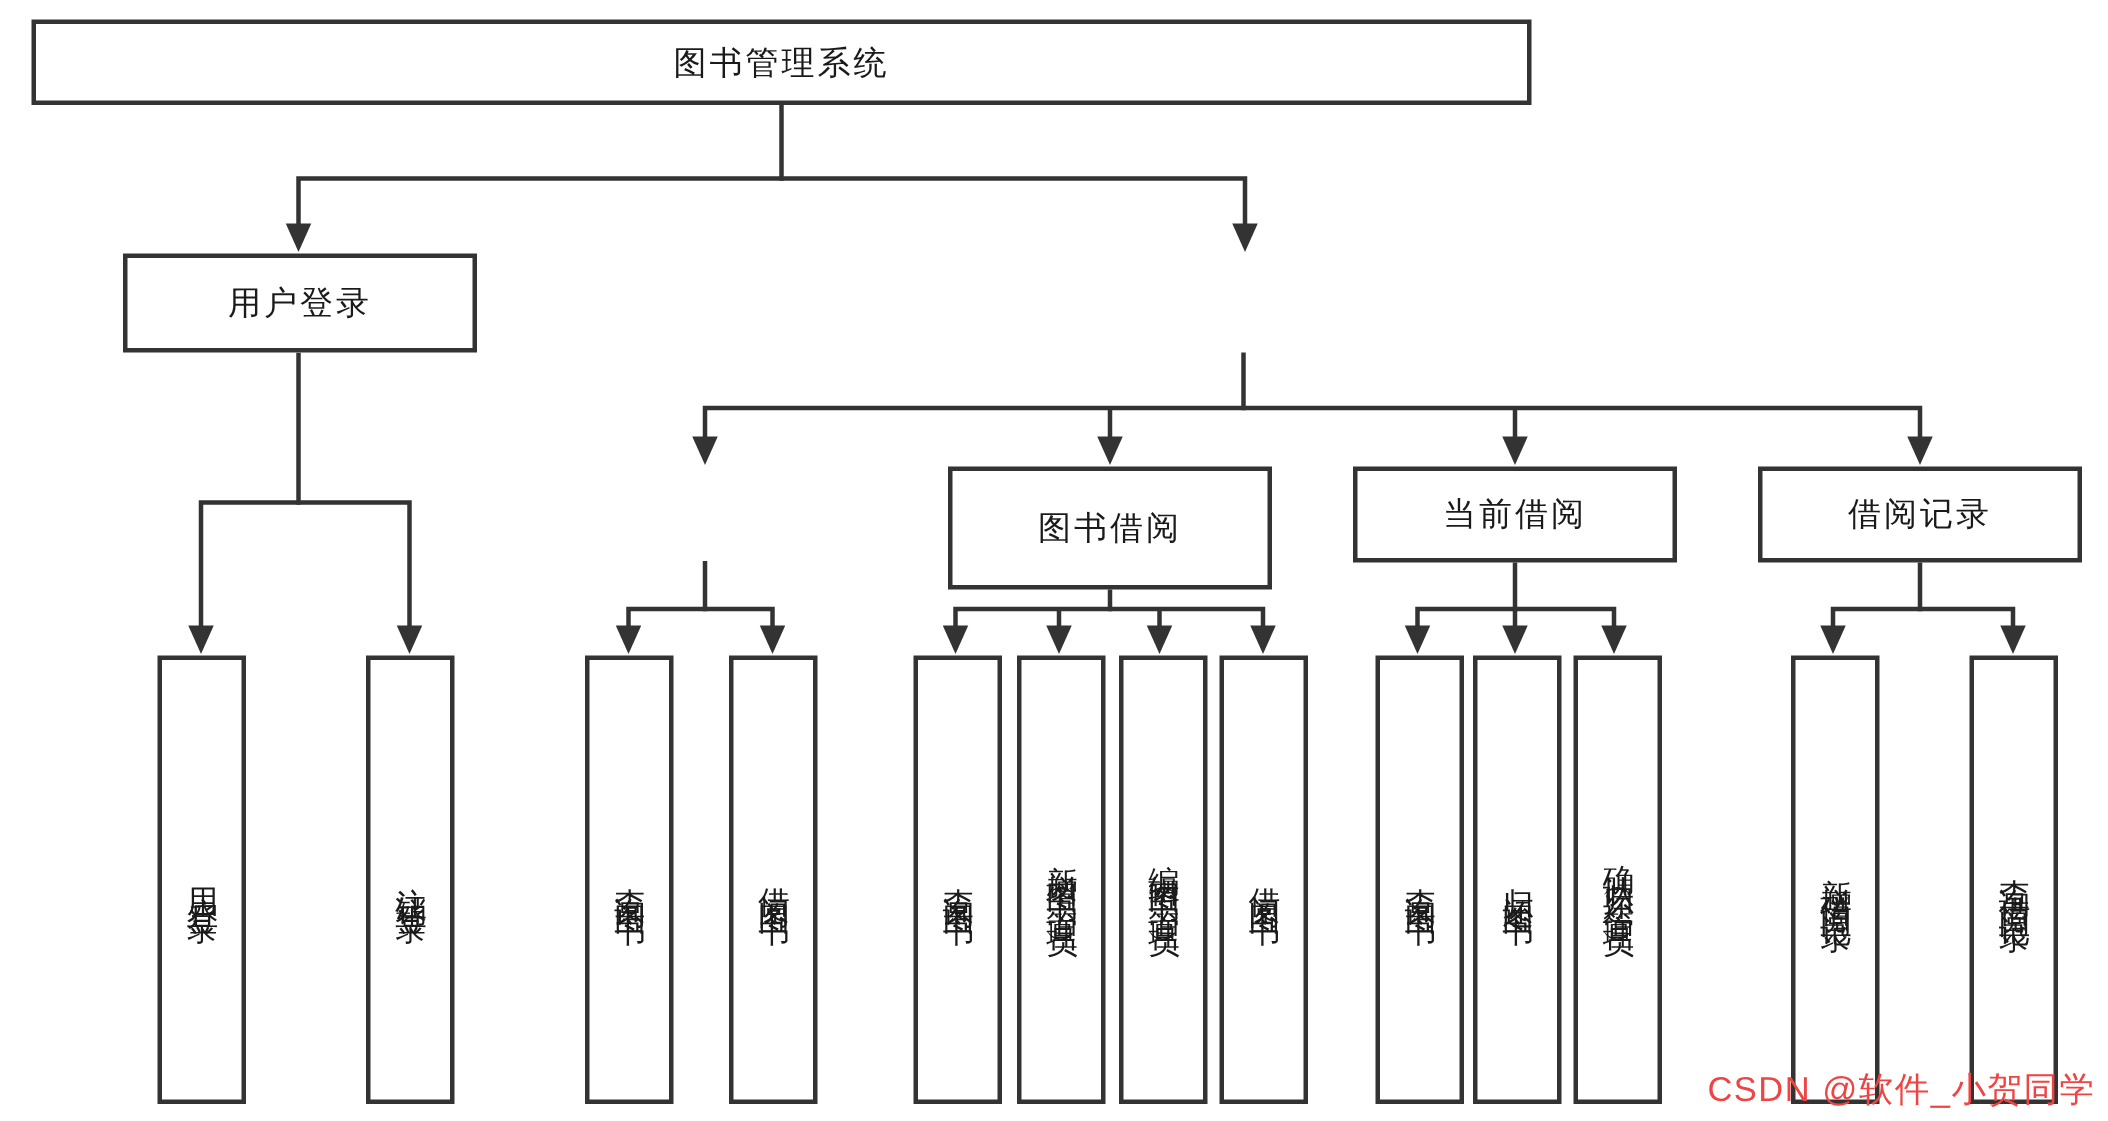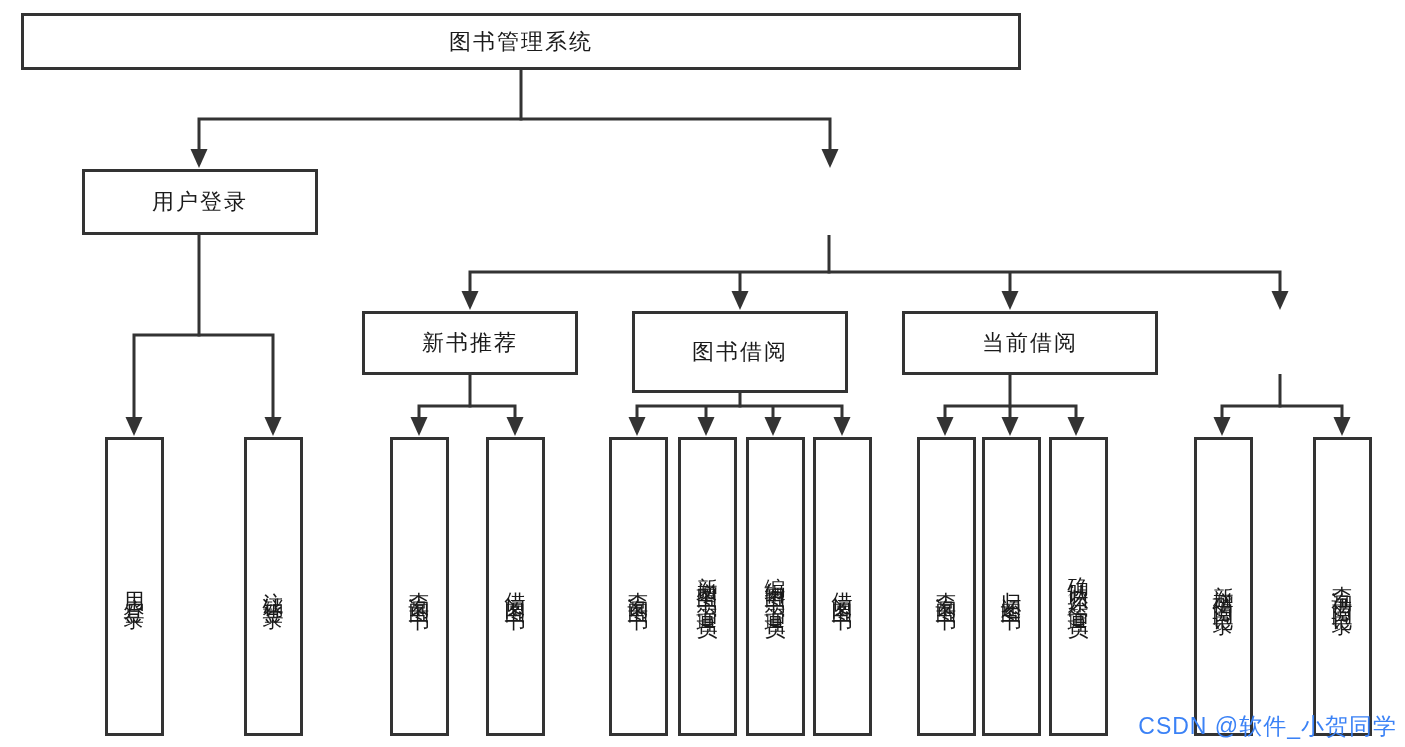--- a/index.html
+++ b/index.html
@@ -41,21 +41,21 @@
     left:0;top:0;
     width:1405px;height:747px;
     pointer-events:none;
   }
   .watermark{
     position:absolute;
     right:8px;
     bottom:5px;
     font-size:23px;
     letter-spacing:1px;
-    color:#3b82f6;
+    color:#ef4444;
     z-index:5;
     white-space:nowrap;
   }
 </style>
 </head>
 <body>
 
 <div id="stage">
 
   <svg class="connectors" viewBox="0 0 1405 747" xmlns="http://www.w3.org/2000/svg">
@@ -111,28 +111,28 @@
   </svg>
 
   <div class="box" style="left:21px;top:13px;width:1000px;height:57px;">
     <span class="hlabel">图书管理系统</span>
   </div>
 
   <div class="box" style="left:82px;top:169px;width:236px;height:66px;">
     <span class="hlabel">用户登录</span>
   </div>
 
-  <div class="box" style="left:362px;top:311px;width:216px;height:64px;">
-    <span class="hlabel">新书推荐</span>
-  </div>
   <div class="box" style="left:632px;top:311px;width:216px;height:82px;">
     <span class="hlabel">图书借阅</span>
   </div>
-  <div class="box" style="left:902px;top:311px;width:256px;height:64px;">
+  <div class="box" style="left:902px;top:311px;width:216px;height:64px;">
     <span class="hlabel">当前借阅</span>
+  </div>
+  <div class="box" style="left:1172px;top:311px;width:216px;height:64px;">
+    <span class="hlabel">借阅记录</span>
   </div>
 
   <div class="box" style="left:105px;top:437px;width:59px;height:299px;">
     <span class="vlabel">用户登录</span>
   </div>
   <div class="box" style="left:244px;top:437px;width:59px;height:299px;">
     <span class="vlabel">注销登录</span>
   </div>
 
   <div class="box" style="left:390px;top:437px;width:59px;height:299px;">

